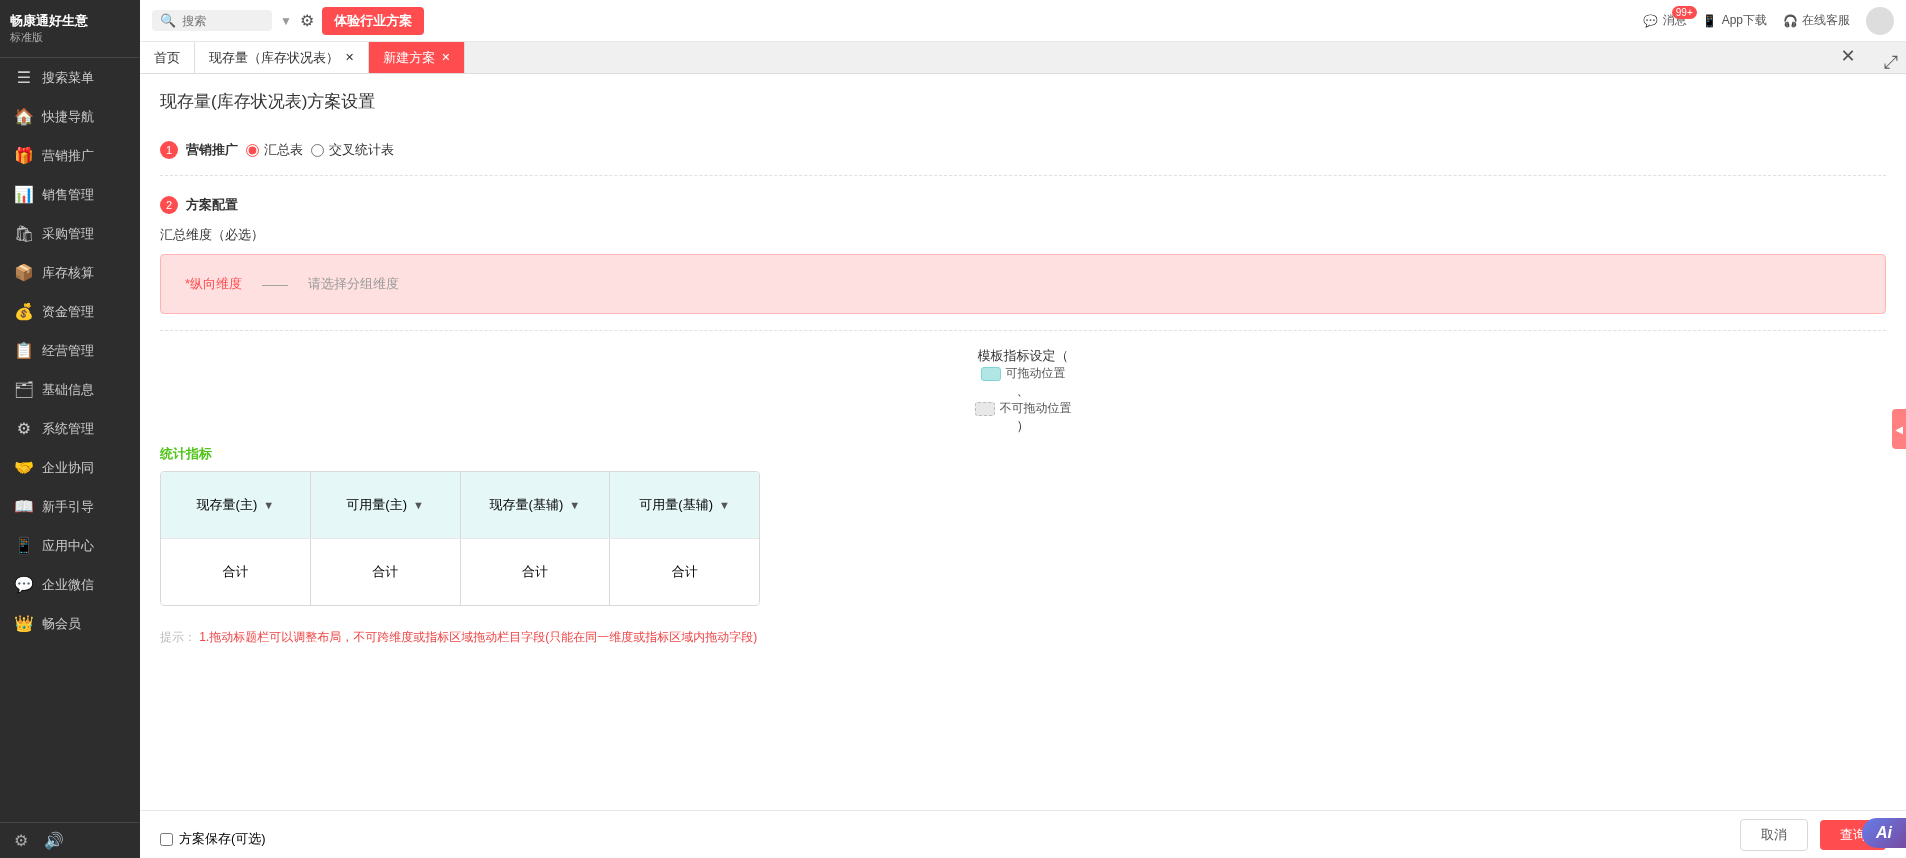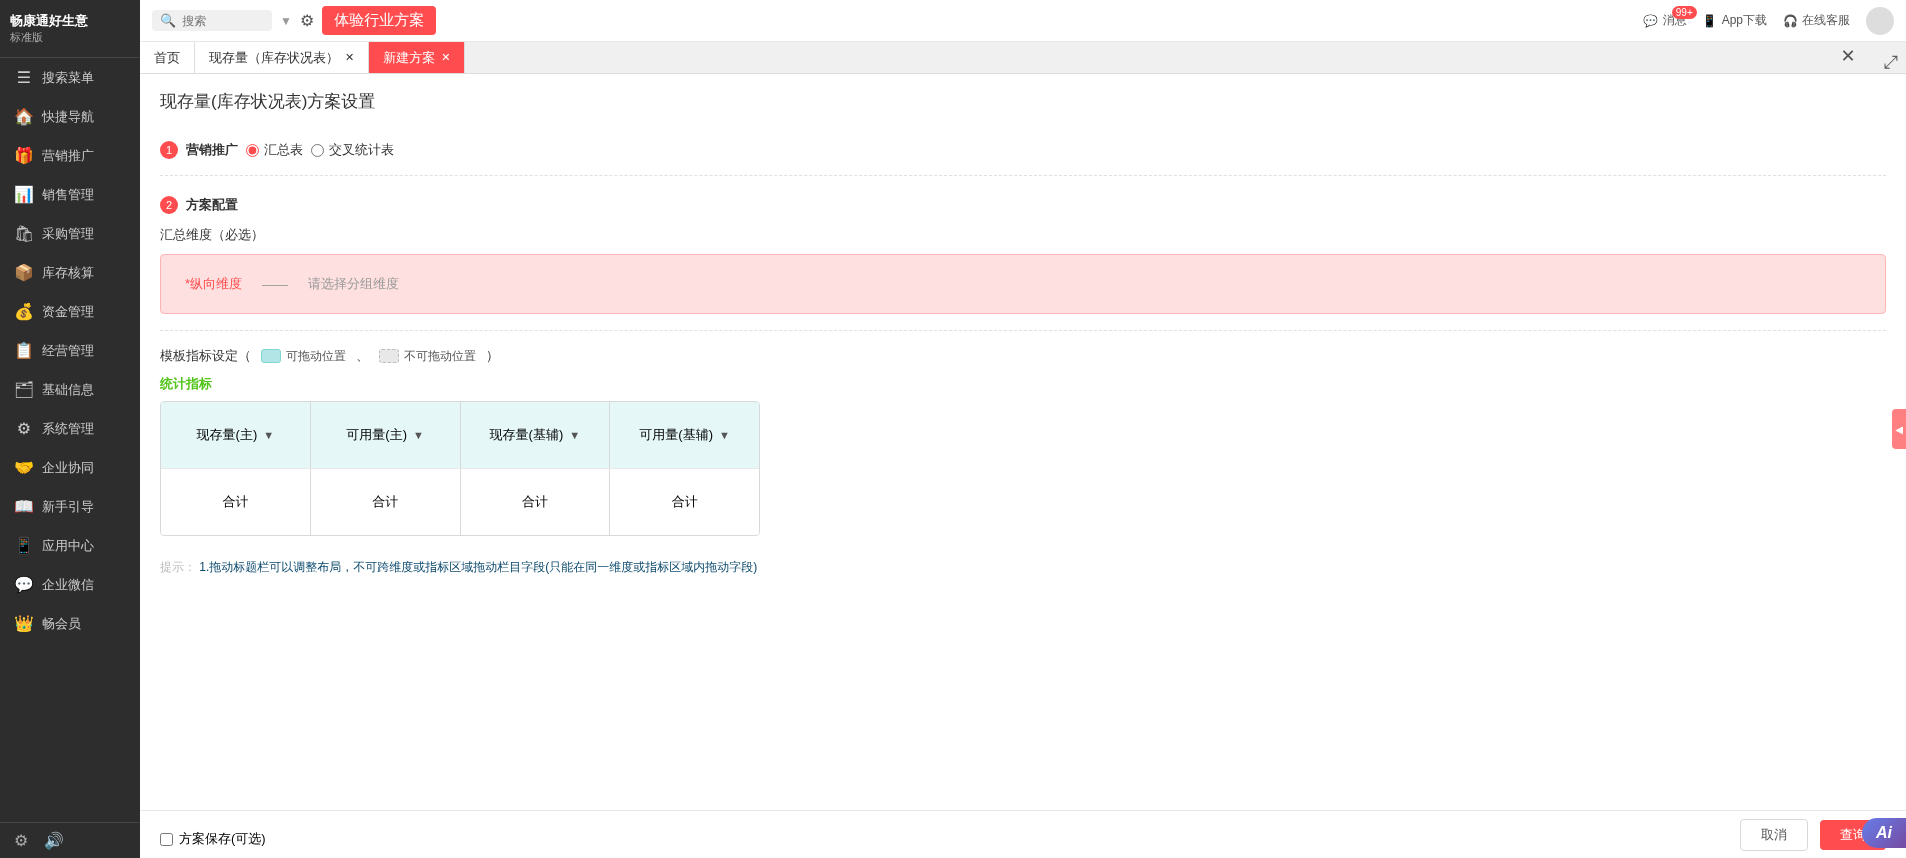--- a/index.html
+++ b/index.html
@@ -91,22 +91,23 @@
       font-size: 12px;
       width: 80px;
       color: #999;
     }
     .topbar-btn {
       background: #ff4d4f;
       color: #fff;
       border: none;
       border-radius: 4px;
       padding: 5px 12px;
-      font-size: 15px;
-      cursor: pointer;
+      font-size: 13px;
+      cursor: pointer;
+      font-weight: bold;
     }
     .topbar-right {
       display: flex;
       align-items: center;
       gap: 16px;
       font-size: 12px;
       color: #555;
     }
     .topbar-right .msg-badge {
       position: relative;
@@ -258,21 +259,22 @@
     
     .indicator-settings {
       margin-top: 16px;
     }
     .indicator-label {
       font-size: 13px;
       color: #333;
       margin-bottom: 10px;
       display: flex;
       align-items: center;
-      gap: 10px;
+      gap: 0;
+      flex-direction: column;
     }
     .legend-item {
       display: flex;
       align-items: center;
       gap: 5px;
       font-size: 12px;
       color: #555;
     }
     .legend-box {
       width: 20px;
@@ -323,21 +325,21 @@
       border-top: 1px solid #e8e8e8;
     }
 
     
     .tips-section {
       margin-top: 16px;
       color: #bbb;
       font-size: 12px;
       line-height: 2;
     }
-    .tips-section span { color: #0c4a6e; }
+    .tips-section span { color: #ef4444; }
 
     
     .footer-buttons {
       position: fixed;
       bottom: 0;
       right: 0;
       width: calc(100% - 140px);
       height: 48px;
       background: #fff;
       border-top: 1px solid #e8e8e8;

